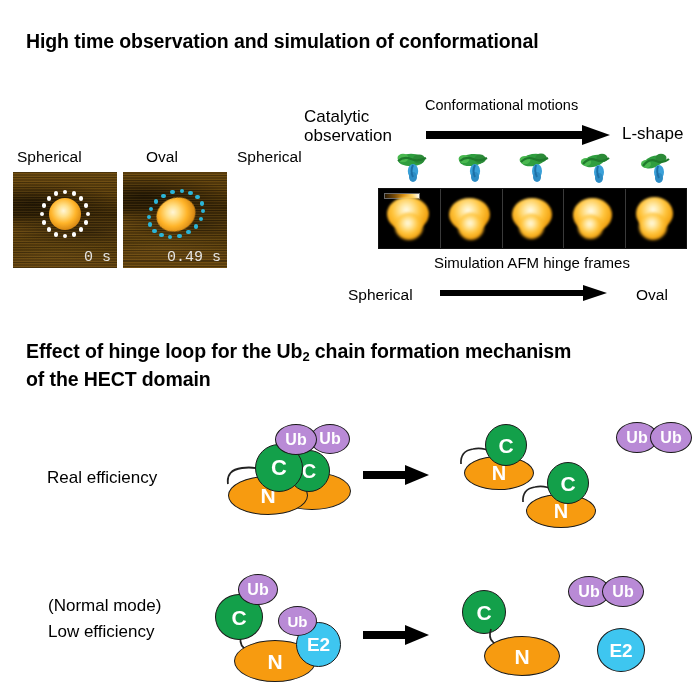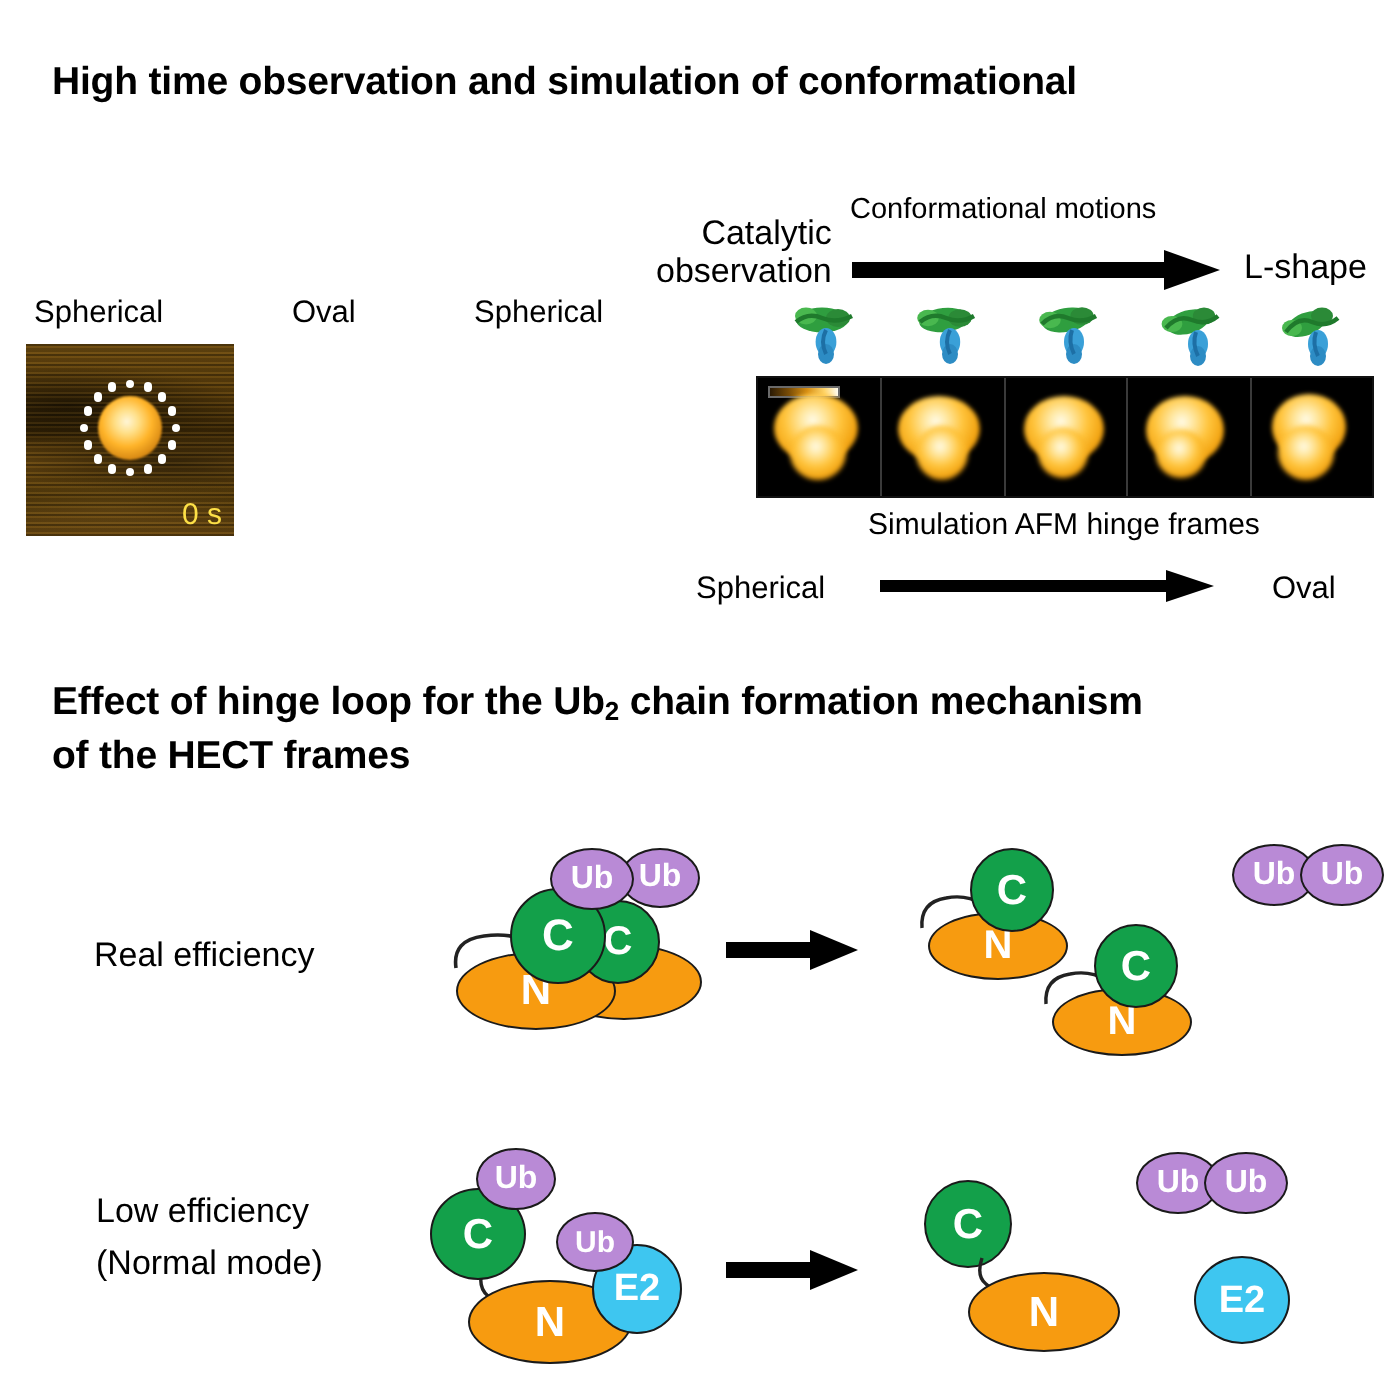--- a/index.html
+++ b/index.html
@@ -76,23 +76,23 @@
     position: absolute;
     width: 4.4px; height: 4.4px;
     border-radius: 50%;
     margin-left: -2.2px; margin-top: -2.2px;
   }
   .ring-white i { background: #ffffff; }
   .ring-cyan  i { background: #2bb5d8; }
   .time-label {
     position: absolute;
     right: 6px; bottom: 2px;
-    color: #fde047;
+    color: #e5e5e5;
     font-size: 15px;
-    font-family: Liberation Sans, sans-serif;
+    font-family: Liberation Mono, monospace;
     white-space: nowrap;
   }
   .shape-cap { position: absolute; top: -24px; font-size: 15.5px; white-space: nowrap; }
 
   
   #sim-afm-panel {
     left: 378px; top: 188px;
     width: 309px; height: 61px;
     background: #000000;
     border: 1px solid #111;
@@ -192,26 +192,51 @@
         <i style="left: 43.1983px; top: 21.6747px;"></i>
         <i style="left: 52px; top: 20px;"></i>
         <i style="left: 60.8017px; top: 21.6747px;"></i>
         <i style="left: 68.2635px; top: 26.4437px;"></i>
         <i style="left: 73.2492px; top: 33.581px;"></i>
       </div>
     <div class="time-label">0 s</div>
   </div>
   <div class="shape-cap" style="left:4px;">Spherical</div>
 
+  <div class="afm-exp-panel" style="left:110px;">
+    <div class="mica" style="background-position:0 -7px;"></div>
+    <div class="blob" style="left:33px; top:26px; width:40px; height:33px; transform:rotate(-22deg);"></div>
+    <div class="dot-ring ring-cyan" id="ring2" style="left: 0px; top: 0px; width: 104px; height: 96px;">
+        <i style="left: 78.9611px; top: 31.511px;"></i>
+        <i style="left: 80.2142px; top: 39.1201px;"></i>
+        <i style="left: 78.1848px; top: 47.0766px;"></i>
+        <i style="left: 73.1178px; top: 54.4207px;"></i>
+        <i style="left: 65.6242px; top: 60.2668px;"></i>
+        <i style="left: 56.608px; top: 63.9095px;"></i>
+        <i style="left: 47.1566px; top: 64.9097px;"></i>
+        <i style="left: 38.41px; top: 63.1466px;"></i>
+        <i style="left: 31.4232px; top: 58.833px;"></i>
+        <i style="left: 27.0389px; top: 52.489px;"></i>
+        <i style="left: 25.7858px; top: 44.8799px;"></i>
+        <i style="left: 27.8152px; top: 36.9234px;"></i>
+        <i style="left: 32.8822px; top: 29.5793px;"></i>
+        <i style="left: 40.3758px; top: 23.7332px;"></i>
+        <i style="left: 49.392px; top: 20.0905px;"></i>
+        <i style="left: 58.8434px; top: 19.0903px;"></i>
+        <i style="left: 67.59px; top: 20.8534px;"></i>
+        <i style="left: 74.5768px; top: 25.167px;"></i>
+      </div>
+    <div class="time-label">0.49 s</div>
+  </div>
   <div class="shape-cap" style="left:133px;">Oval</div>
 
   <div class="shape-cap" style="left:224px;">Spherical</div>
 </div>
 
-<div class="abs label" style="left:328px; top:107px; line-height:19px;text-align:right;">
+<div class="abs label" style="left:304px; top:107px; line-height:19px;">
   <div style="font-size:17px;">Catalytic</div>
   <div style="font-size:17px;">observation</div>
 </div>
 
 <div class="abs label" style="left:425px; top:96px; font-size:14.5px;">Conformational motions</div>
 
 <div class="abs" id="arrow-conformational" style="left:426px; top:126px; width:185px; height:18px;">
   <div class="arrow-shaft" style="left:0; top:5px; width:160px; height:8px;"></div>
   <div class="arrow-head" style="left:156px; top:-1px; border-width:10px 0 10px 28px;"></div>
 </div>
@@ -311,21 +336,21 @@
   <div class="arrow-shaft" style="left:0; top:5.5px; width:148px; height:6px;"></div>
   <div class="arrow-head" style="left:143px; top:0.5px; border-width:8px 0 8px 24px;"></div>
 </div>
 
 <div class="abs label" style="left:636px; top:285px; font-size:15.5px;">Oval</div>
 
 <div class="abs heading" id="heading-2">
   <div>
     <span>Effect of hinge loop for the Ub</span><sub>2</sub><span> chain formation mechanism</span>
   </div>
-  <div>of the HECT frames</div>
+  <div>of the HECT domain</div>
 </div>
 
 <div class="abs label label-lg" style="left:47px; top:468px;">Real efficiency</div>
 
 <div class="abs" id="hi-left-complex" style="left:218px; top:424px; width:130px; height:100px;">
 
   <div class="blob-el c-n" style="left:55px; top:48px; width:78px; height:38px; z-index:1;">
       <span></span>
     </div>
 
@@ -381,22 +406,22 @@
 
   <div class="blob-el c-ub" style="left:176px; top:4px; width:42px; height:31px;">
       <span style="font-size:16px;">Ub</span>
     </div>
   <div class="blob-el c-ub" style="left:210px; top:4px; width:42px; height:31px;">
       <span style="font-size:16px;">Ub</span>
     </div>
 </div>
 
 <div class="abs label label-lg" style="left:48px; top:593px; line-height:26px;">
+  <div>(Normal mode)</div>
   <div>Low efficiency</div>
-  <div>(Normal mode)</div>
 </div>
 
 <div class="abs" id="lo-left-complex" style="left:210px; top:562px; width:140px; height:120px;">
 
   <div class="blob-el c-c" style="left:5px; top:32px; width:48px; height:46px; z-index:3;">
       <span style="font-size:21px;">C</span>
     </div>
   <div class="blob-el c-ub" style="left:28px; top:12px; width:40px; height:31px; z-index:4;">
       <span style="font-size:16px;">Ub</span>
     </div>

